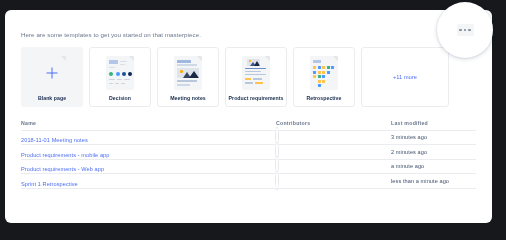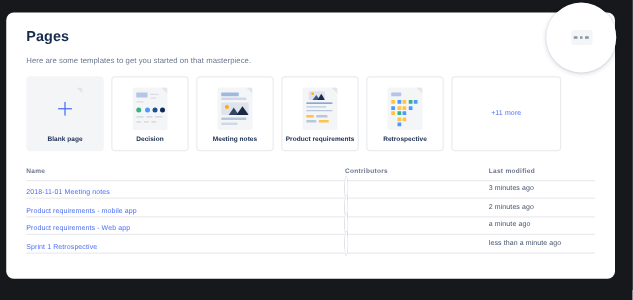--- a/index.html
+++ b/index.html
@@ -141,21 +141,20 @@
   .ell-dot { width: 2.6px; height: 2.6px; border-radius: .4px; background: #8993a4; }
 </style>
 </head>
 <body>
 
 <div id="root">
 
   <div class="card">
 
     <div class="hdr">
-      <div class="page-title">Pages</div>
       <div class="page-sub">Here are some templates to get you started on that masterpiece.</div>
     </div>
 
     <div class="tmpl-row">
 
       <div class="tmpl sel">
         <div class="doc">
           <span class="plus"></span>
         </div>
         <div class="tmpl-label">Blank page</div>

